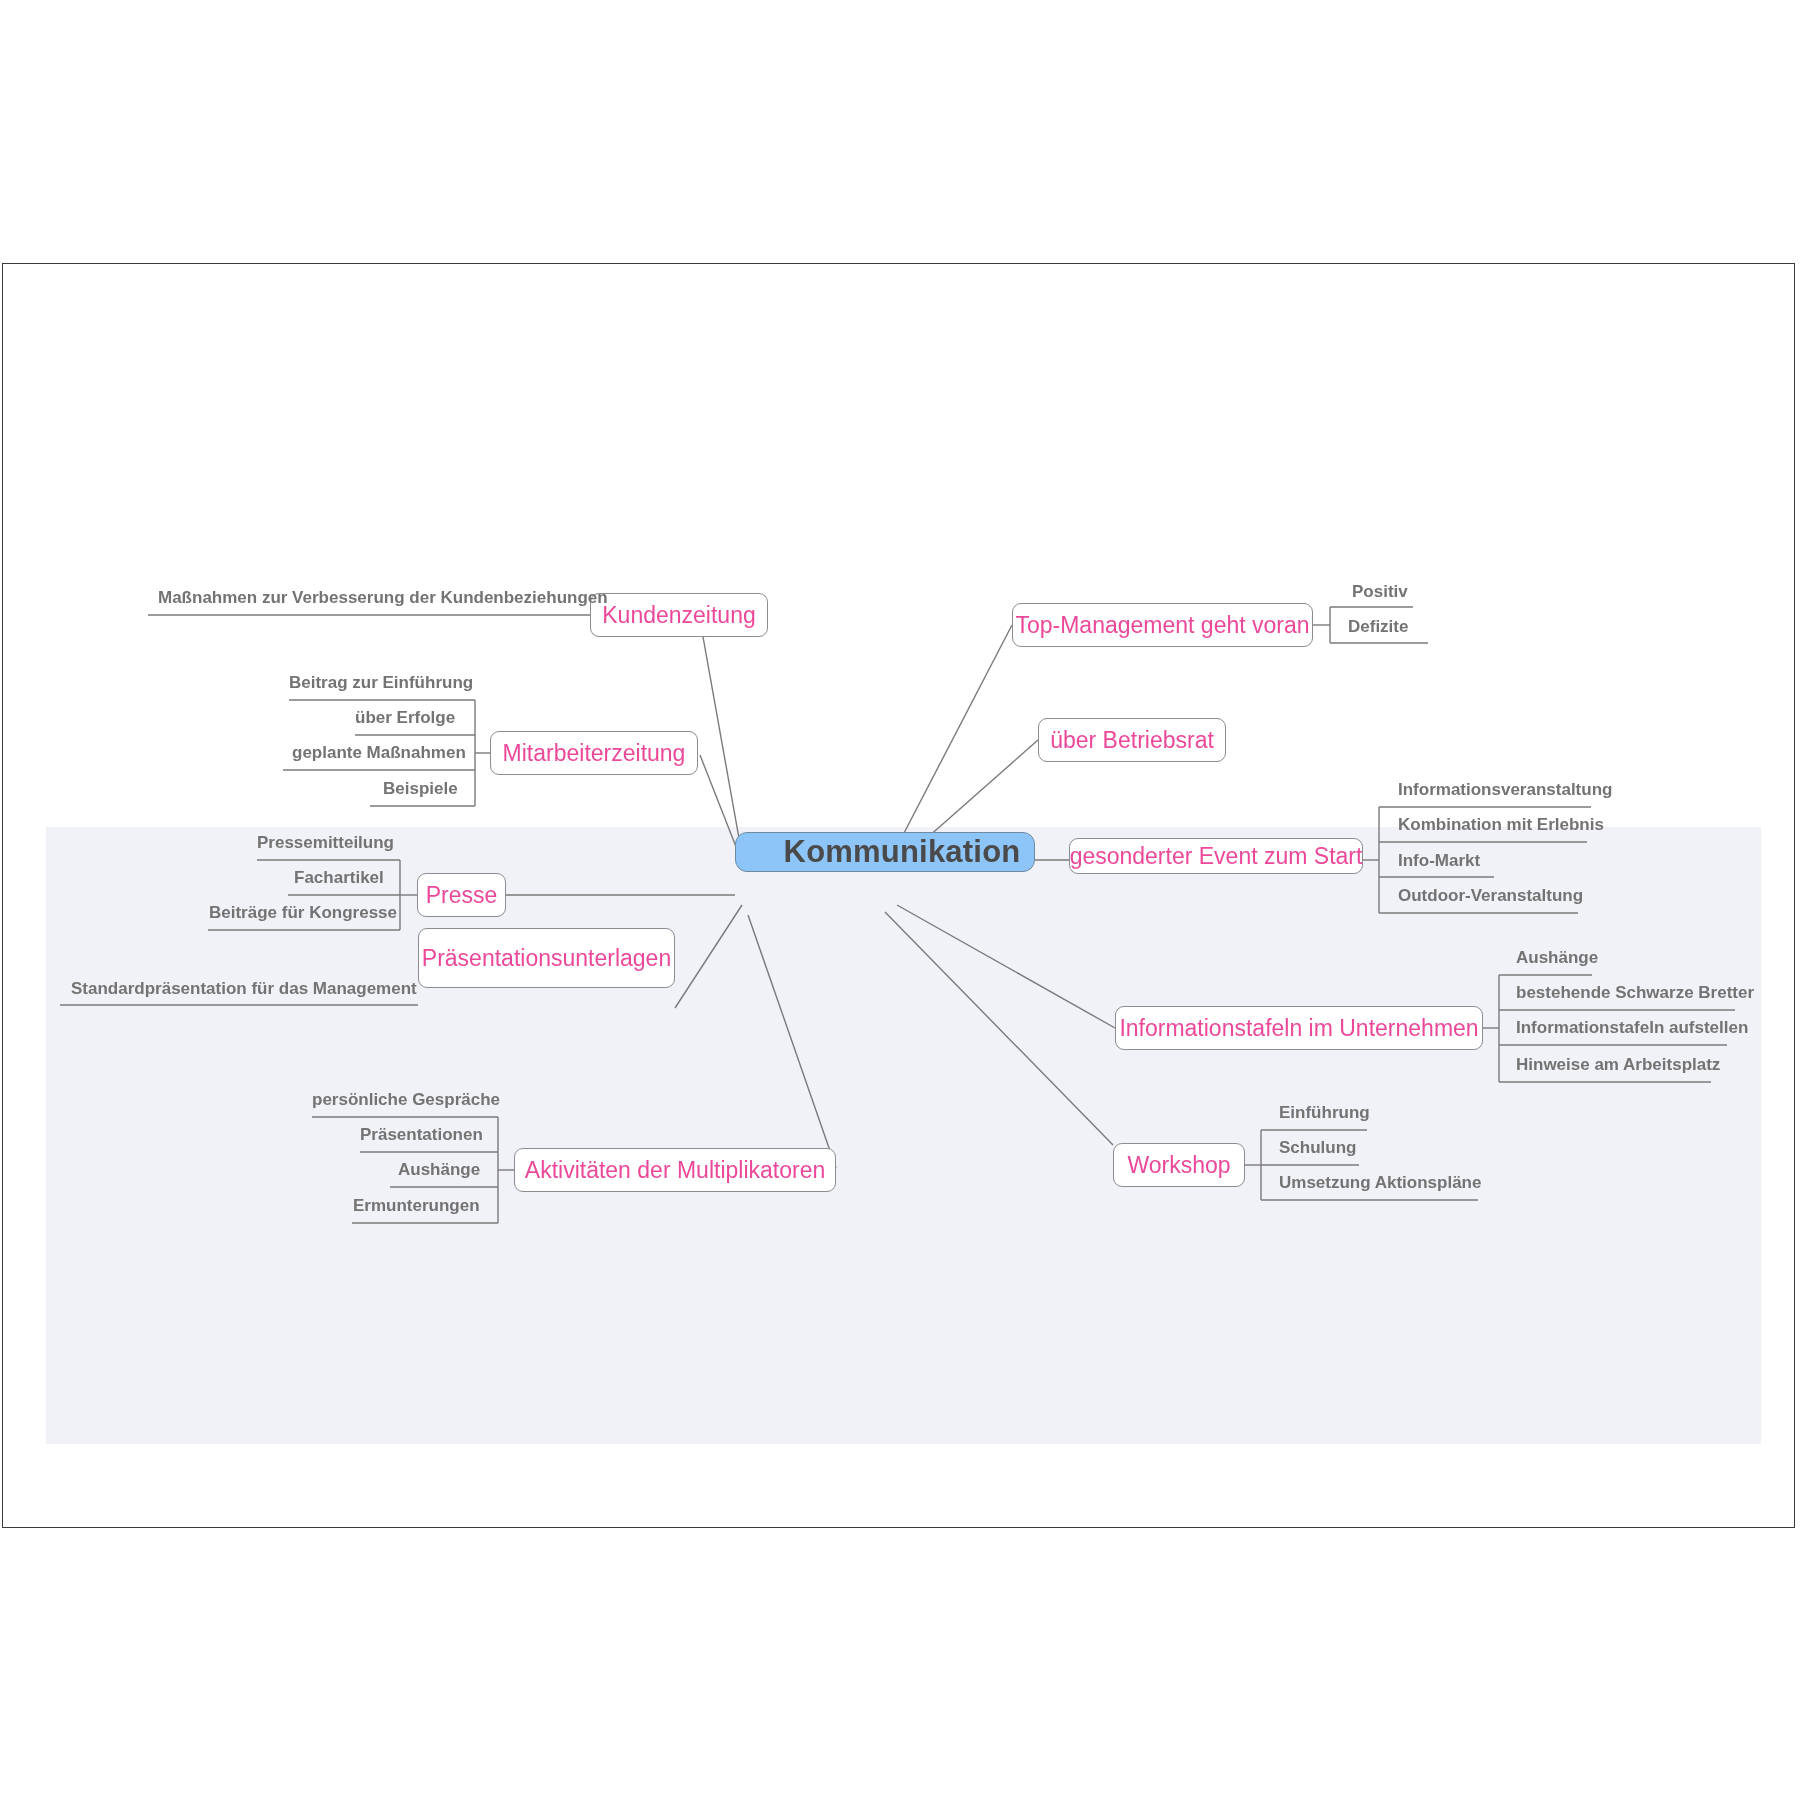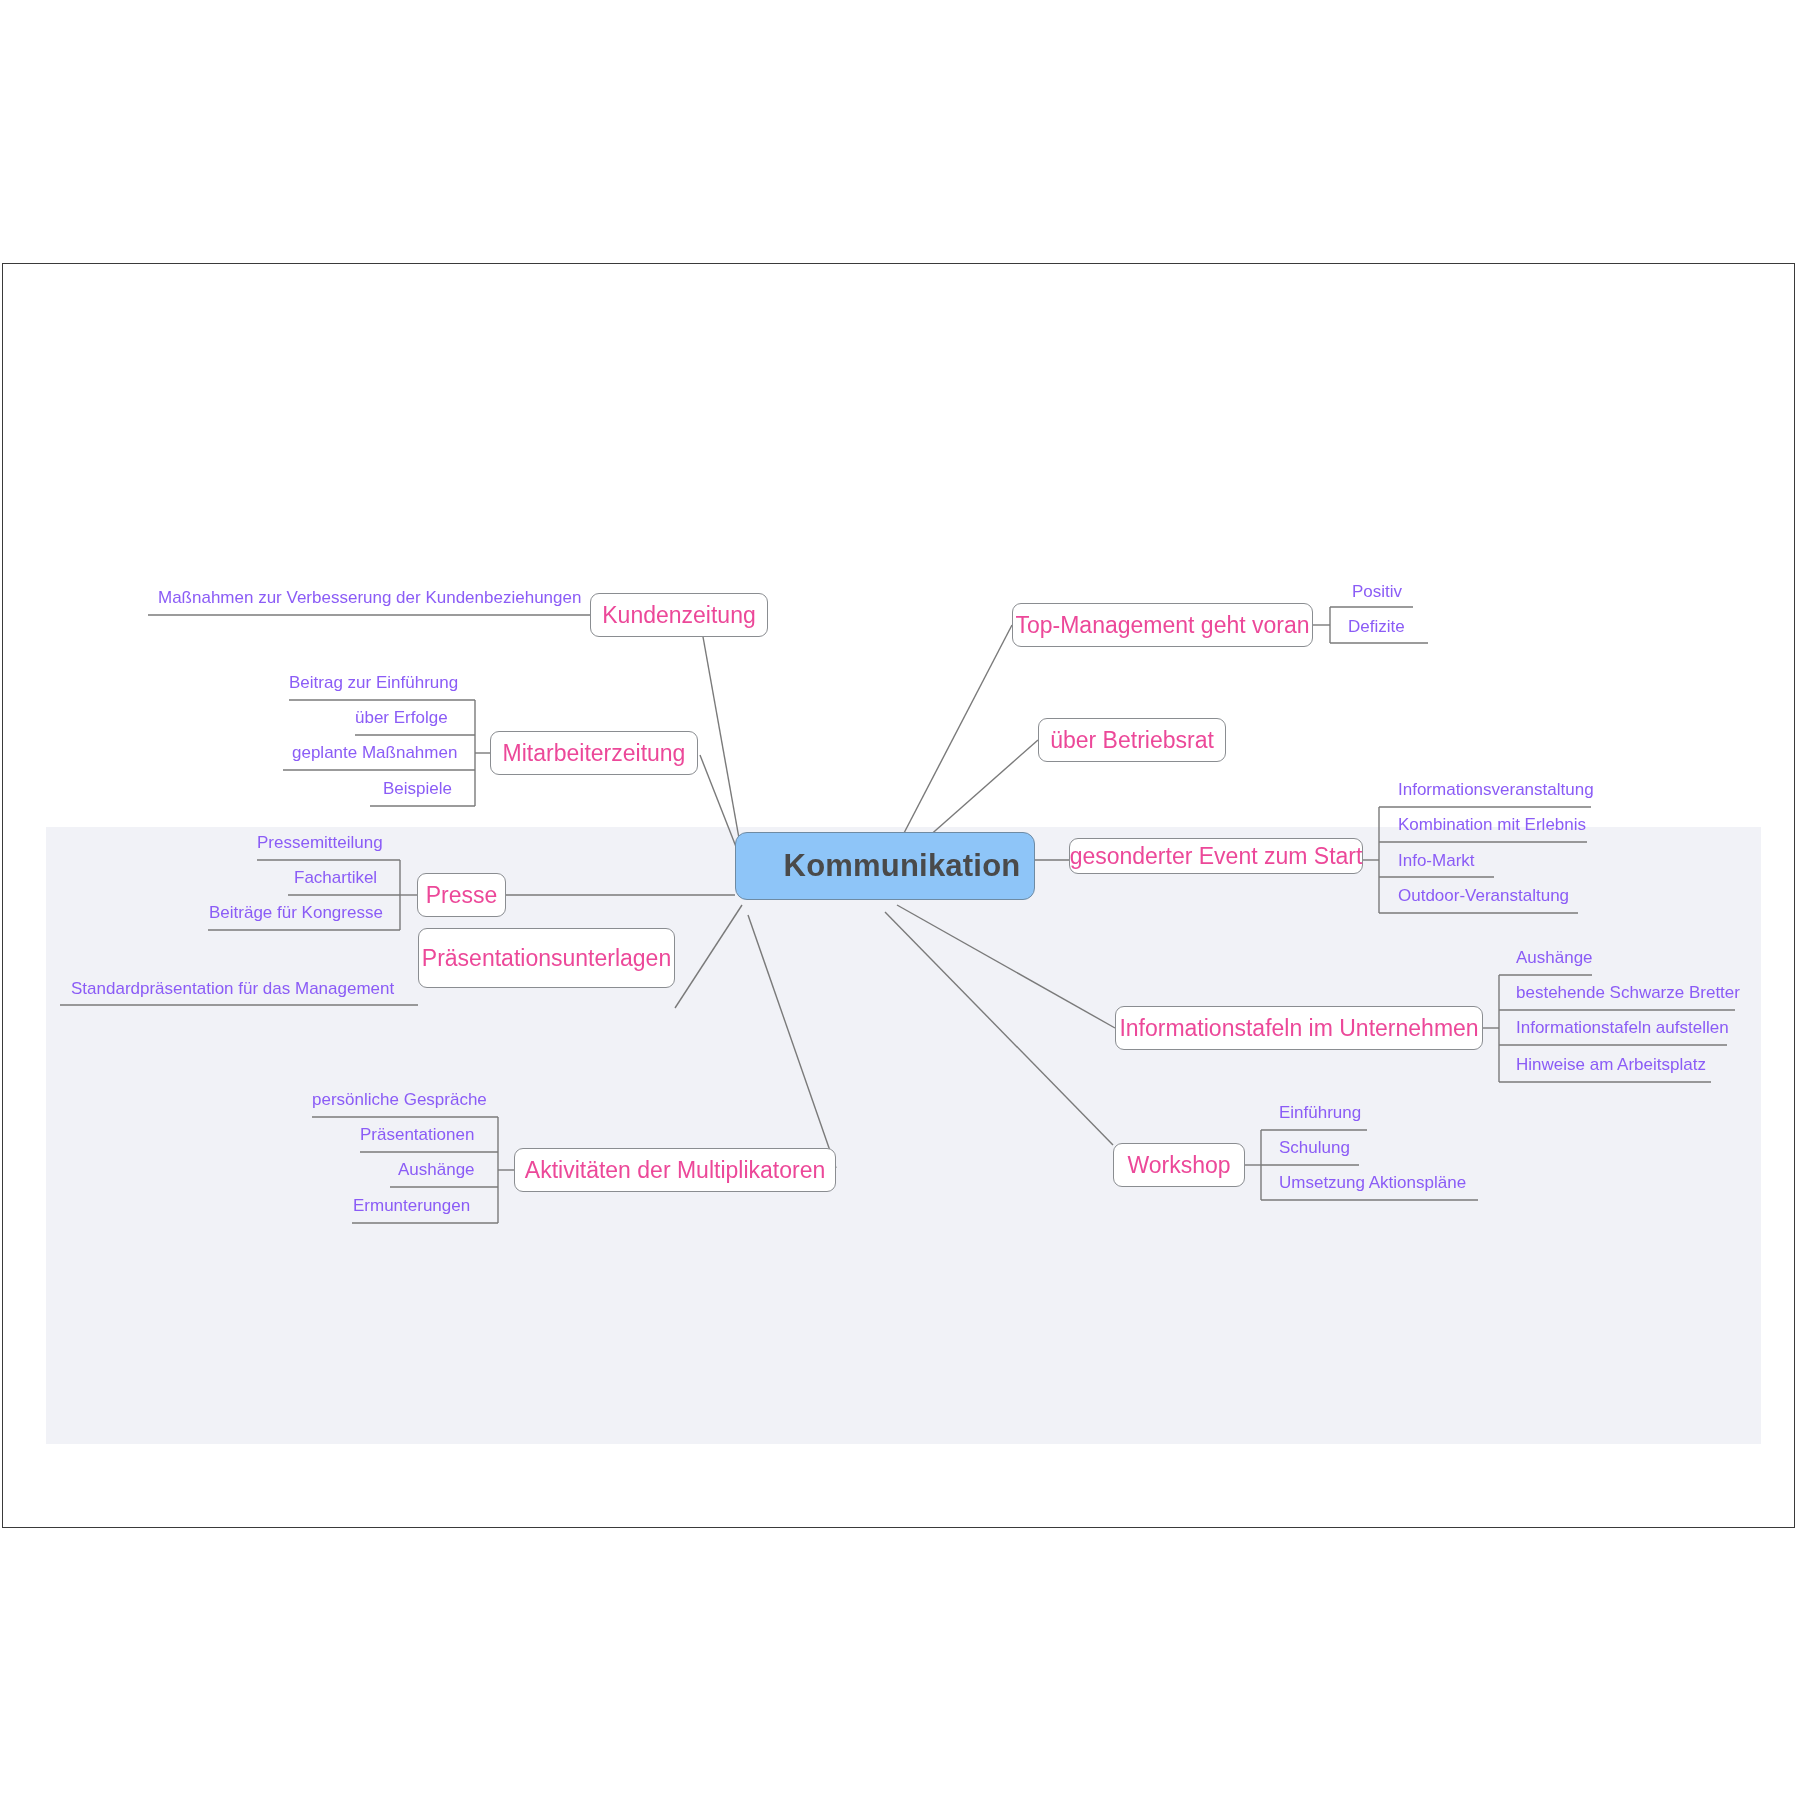--- a/index.html
+++ b/index.html
@@ -62,23 +62,24 @@
     font-size: 31px;
     letter-spacing: 0.2px;
   }
   .node-main {
     font-size: 23px;
     padding: 0 16px;
   }
   .leaf {
     position: absolute;
     font-size: 17px;
-    color: #8b5cf6;
+    color: #737373;
     white-space: nowrap;
     line-height: 1;
+    font-weight: bold;
   }
 </style>
 </head>
 <body>
 
 <div id="page-sheet">
   <div id="canvas"></div>
 </div>
 
 <svg id="edges" viewBox="0 0 1800 1800">
@@ -141,21 +142,21 @@
     <path d="M 1499 1082 L 1711 1082"></path>
 
     <path d="M 1245 1165 L 1261 1165"></path>
     <path d="M 1261 1130 L 1261 1200"></path>
     <path d="M 1261 1130 L 1367 1130"></path>
     <path d="M 1261 1165 L 1359 1165"></path>
     <path d="M 1261 1200 L 1478 1200"></path>
   </g>
 </svg>
 
-<div class="node node-root" style="left:735px; top:832px; width:300px; height:68px;padding-left:34px;">
+<div class="node node-root" style="left:735px; top:832px; width:300px; height:40px;padding-left:34px;">
   <span>Kommunikation</span>
 </div>
 
 <div class="node node-main" style="left:590px; top:593px; width:178px; height:44px;">
   <span>Kundenzeitung</span>
 </div>
 
 <div class="node node-main" style="left:490px; top:731px; width:208px; height:44px;">
   <span>Mitarbeiterzeitung</span>
 </div>

